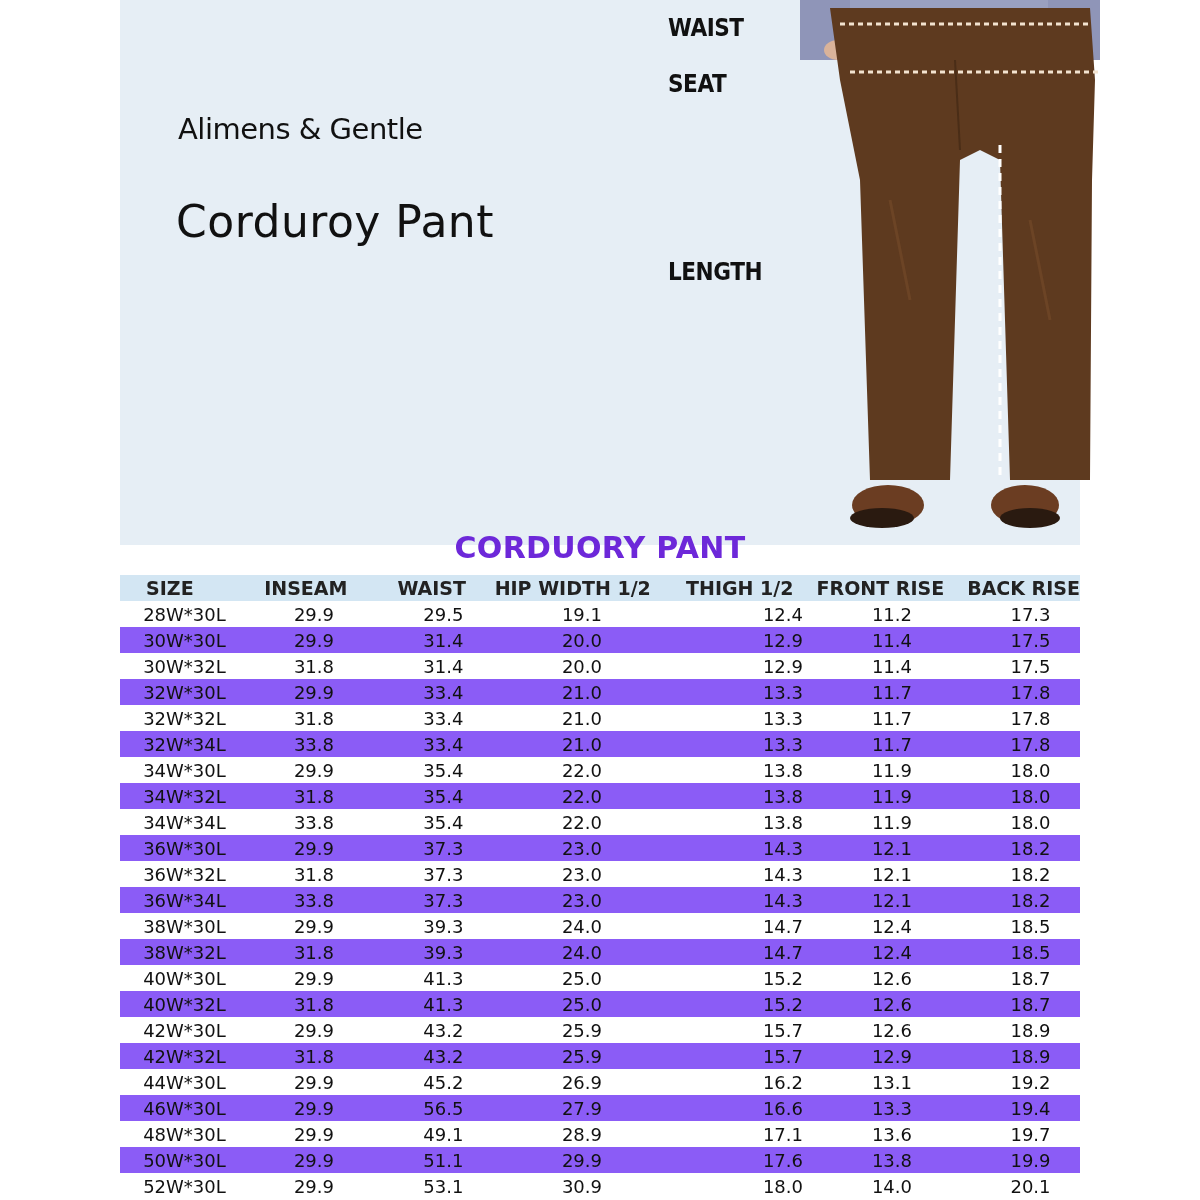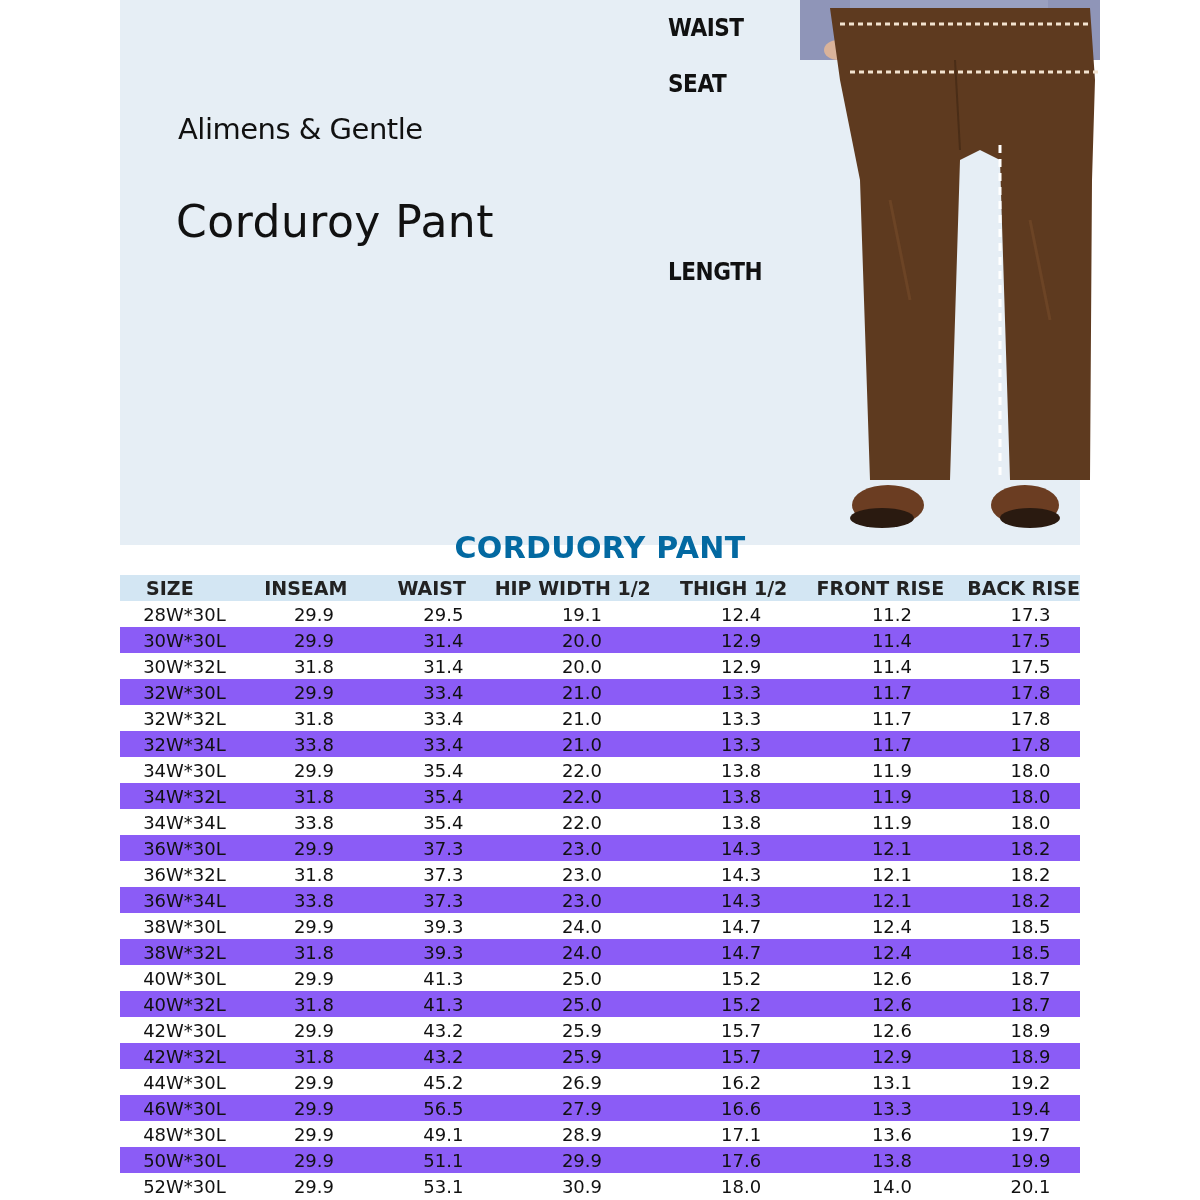--- a/index.html
+++ b/index.html
@@ -2,32 +2,32 @@
 <html><head>
 <meta charset="utf-8">
 <style>
   html, body { margin: 0; padding: 0; background: #ffffff; }
   body { width: 1200px; height: 1200px; position: relative; overflow: hidden; font-family: "DejaVu Sans", sans-serif; }
   .hero { position: absolute; left: 120px; top: 0; width: 960px; height: 545px; background: #e6eef5; }
   .brand { position: absolute; left: 58px; top: 112px; font-size: 29px; color: #111; letter-spacing: -0.5px; }
   .product { position: absolute; left: 56px; top: 168px; font-size: 44px; color: #111; letter-spacing: 0.5px; margin-top: 28px; }
   .lbl { position: absolute; font-size: 24px; color: #111; font-weight: bold; letter-spacing: -0.5px; transform: scaleX(0.9); transform-origin: left; }
   .figure { position: absolute; left: 680px; top: 0; width: 300px; height: 545px; }
-  .table-title { position: absolute; left: 0; width: 1200px; top: 530px; text-align: center; font-size: 30px; font-weight: bold; color: #0369a1; letter-spacing: 0.3px; }
+  .table-title { position: absolute; left: 0; width: 1200px; top: 530px; text-align: center; font-size: 30px; font-weight: bold; color: #6d28d9; letter-spacing: 0.3px; }
   .table { position: absolute; left: 120px; top: 575px; width: 960px; }
   .row { display: flex; height: 26px; align-items: center; font-size: 18px; color: #111; gap: 23px; }
   .row.head { background: #d3e6f3; height: 26px; font-weight: bold; font-size: 19px; color: #222; }
   .row.even { background: #8b5cf6; }
   .row.odd { background: #ffffff; }
   .c { text-align: center; white-space: nowrap; }
   .c0 { width: 125px; }
   .c1 { width: 158px; }
   .c2 { width: 100px; }
   .c3 { width: 180px; }
-  .c4 { width: 150px; }
+  .c4 { width: 150px; text-align: right; }
   .c5 { width: 160px; }
   .c6 { width: 120px; }
   .row.data .c0 { text-align: right; padding-left: 15px; width: 110px; }
 </style>
 </head>
 <body>
 
 <div class="hero">
   <div class="brand">Alimens &amp; Gentle</div>
   <div class="product">Corduroy  Pant</div>

